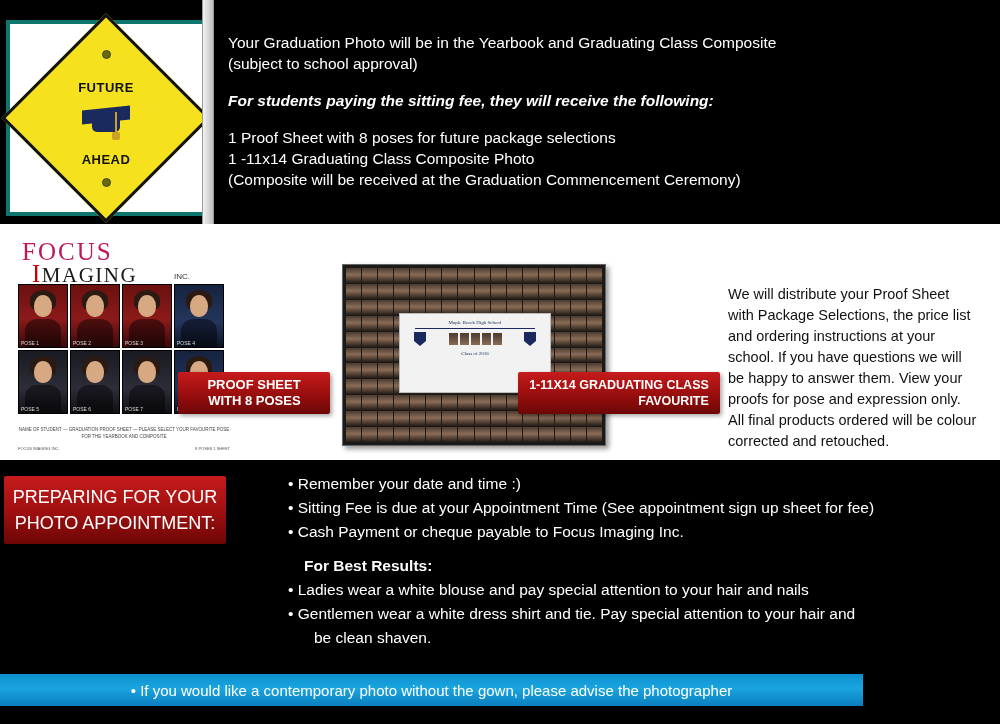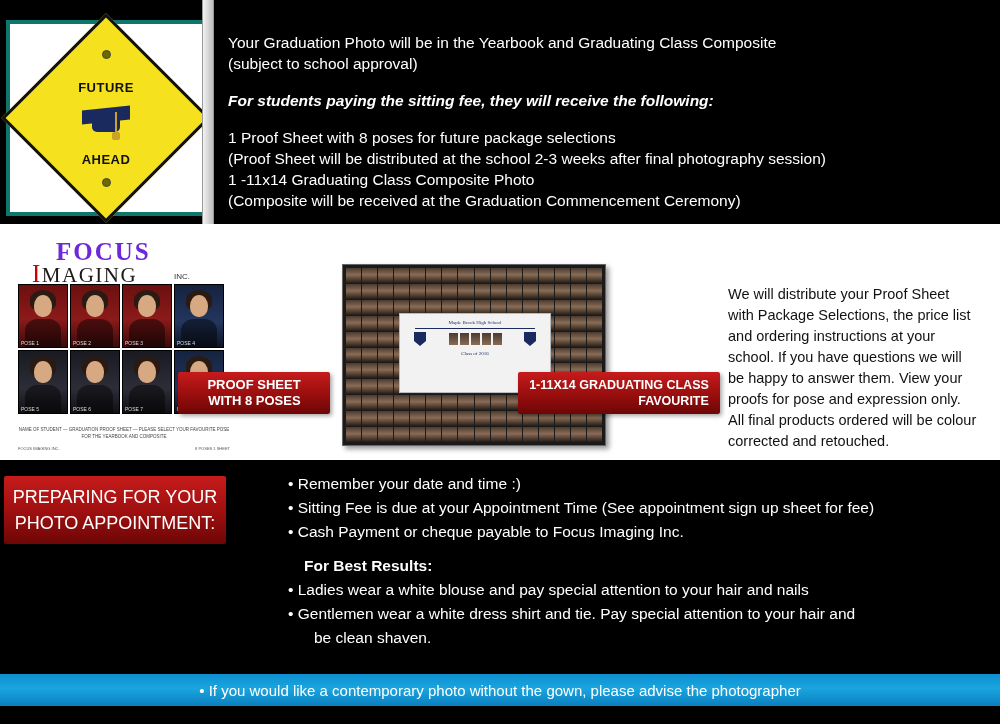--- a/index.html
+++ b/index.html
@@ -157,23 +157,22 @@
     position: absolute;
     left: 22px; top: 14px;
     width: 170px; height: 44px;
   }
   .logo-focus {
     position: absolute;
     left: 0; top: 0;
     font-family: "Liberation Serif", serif;
     font-size: 25px;
     letter-spacing: 2px;
-    color: #6d28d9;
-    font-weight: bold;
-    margin-left: 34px;
+    color: #be185d;
+    font-weight: normal;
   }
   .logo-imaging {
     position: absolute;
     left: 10px; top: 22px;
     font-family: "Liberation Serif", serif;
     font-size: 21px;
     letter-spacing: 1.5px;
     color: #1b1b1b;
   }
   .logo-i {
@@ -389,21 +388,21 @@
   }
   .bullets .b { text-indent: -10px; padding-left: 10px; }
   .bullets .sub { padding-left: 16px; font-weight: bold; }
   .bullets .gap { height: 10px; }
   .bullets .indent2 { padding-left: 26px; }
 
   
   .banner2 {
     position: absolute;
     left: 0; top: 674px;
-    width: 1000px; height: 32px;
+    width: 863px; height: 32px;
     font-size: 15px;
     font-weight: normal;
   }
   .footer-strip {
     position: absolute;
     left: 0; top: 706px;
     width: 1000px; height: 18px;
     background: #000;
   }
 </style>
@@ -434,21 +433,20 @@
 
     <div class="divider-v"></div>
 
     <div class="top-text">
       <p>Your Graduation Photo will be in the Yearbook and Graduating Class Composite</p>
       <p>(subject to school approval)</p>
       <div class="gap"></div>
       <p class="italic">For students paying the sitting fee, they will receive the following:</p>
       <div class="gap"></div>
       <p>1 Proof Sheet with 8 poses for future package selections</p>
-      <p>(Proof Sheet will be distributed at the school 2-3 weeks after final photography session)</p>
       <p>1 -11x14 Graduating Class Composite Photo</p>
       <p>(Composite will be received at the Graduation Commencement Ceremony)</p>
     </div>
   </div>
 
   <div class="banner banner1">Please take this notice home to your parent or guardian</div>
 
   <div class="mid-section">
 
     <div class="logo">

